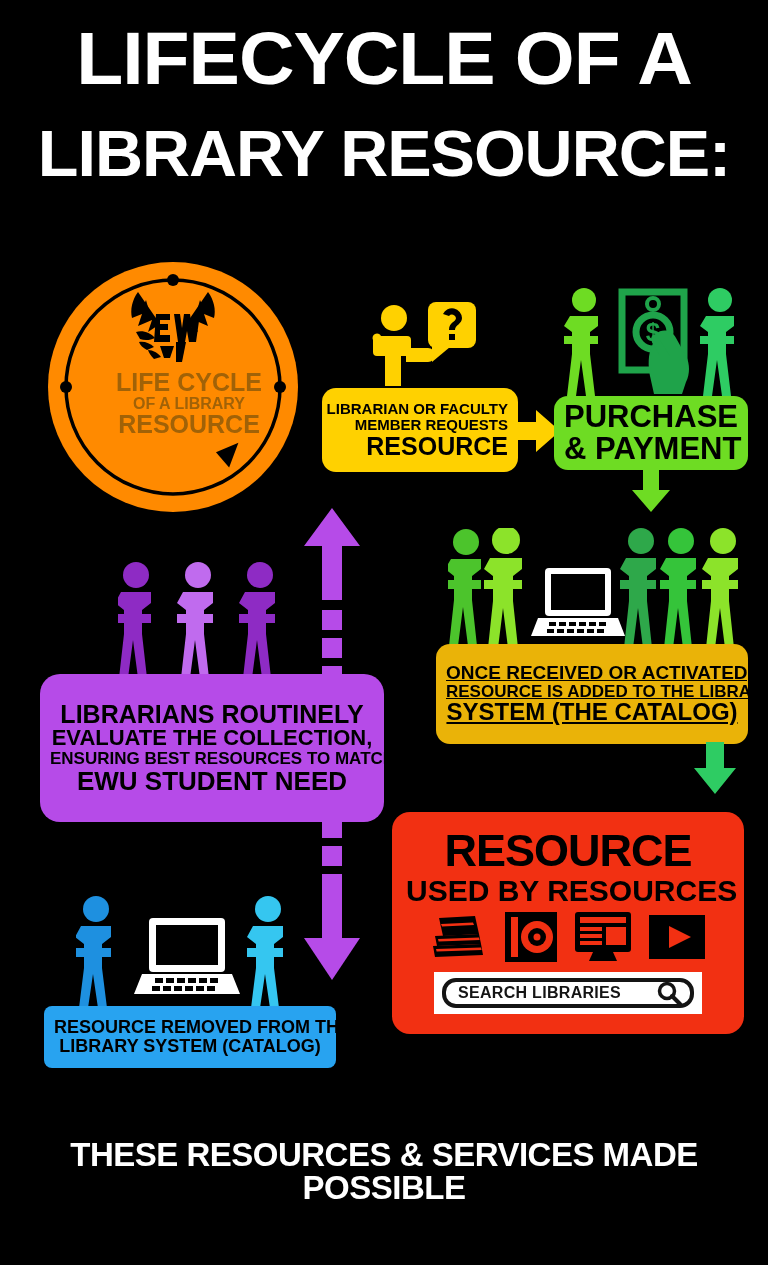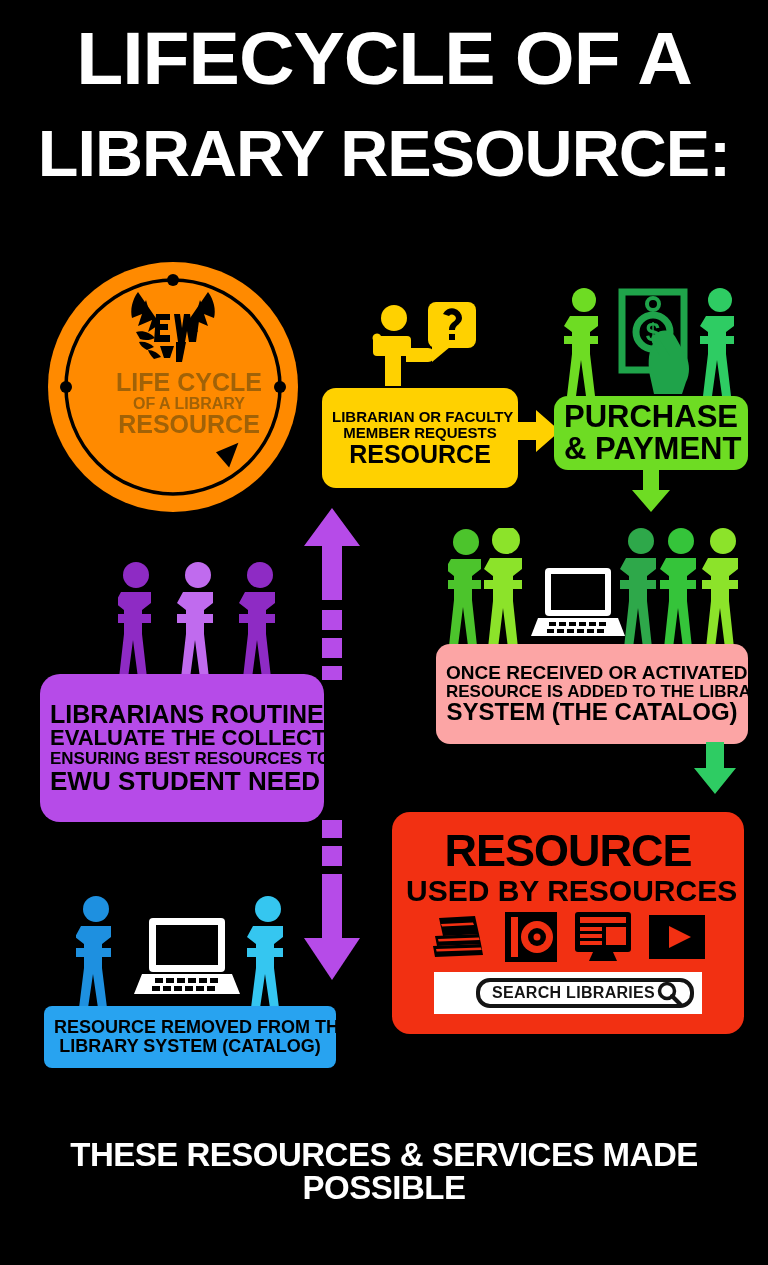--- a/index.html
+++ b/index.html
@@ -51,67 +51,68 @@
   }
   #circle-svg { position: absolute; inset: 0; }
   #circle-text {
     position: absolute; left: 16px; top: 108px; width: 250px;
     text-align: center; color: #a16207; font-weight: bold;
   }
   #circle-text .ln { line-height: 1.03; white-space: nowrap; }
 
   
   #yellow-box {
-    left: 322px; top: 388px; width: 196px; height: 100px;
+    left: 322px; top: 388px; width: 196px; height: 84px;
     background: #FFD100;
+    align-items: flex-end;
   }
   #yellow-icons { position: absolute; left: 370px; top: 300px; width: 110px; height: 88px; }
 
   
   #arrow-yellow-right { position: absolute; left: 516px; top: 408px; width: 44px; height: 46px; }
 
   
   #green-box {
     left: 554px; top: 396px; width: 194px; height: 74px;
     background: #6EDC23;
   }
   #purchase-icons { position: absolute; left: 560px; top: 286px; width: 184px; height: 112px; }
   #arrow-green-down { position: absolute; left: 632px; top: 468px; width: 38px; height: 44px; }
 
   
   #catalog-box {
     left: 436px; top: 644px; width: 312px; height: 100px;
-    background: #fca5a5;
+    background: #eab308;
+    text-decoration: underline;
   }
   #catalog-icons { position: absolute; left: 448px; top: 528px; width: 300px; height: 120px; }
   #arrow-catalog-down { position: absolute; left: 694px; top: 742px; width: 42px; height: 52px; }
 
   
   #red-box {
     left: 392px; top: 812px; width: 352px; height: 222px;
     background: #F23012; border-radius: 18px;
     padding: 10px 14px 14px;
   }
   #red-icons { display: flex; justify-content: center; align-items: center; gap: 18px; margin-top: 6px; }
   #search-bar {
     margin: 10px auto 0; width: 268px; height: 42px; background: #fff;
     display: flex; align-items: center; position: relative;
   }
   #search-inner {
     position: absolute; left: 8px; top: 6px; right: 8px; bottom: 6px;
     border: 4px solid #141414; border-radius: 14px;
     display: flex; align-items: center; justify-content: space-between;
     padding: 0 8px 0 12px;
-    margin-left: 34px;
   }
   #search-text { font-size: 16px; font-weight: bold; color: #141414; letter-spacing: 0.3px; white-space: nowrap; }
 
   
   #purple-box {
-    left: 40px; top: 674px; width: 284px; height: 148px;
+    left: 40px; top: 674px; width: 344px; height: 148px;
     background: #B64BE8; border-radius: 20px;
   }
   #purple-icons { position: absolute; left: 118px; top: 562px; width: 160px; height: 116px; }
   #arrow-up-purple { position: absolute; left: 304px; top: 508px; width: 56px; height: 172px; }
   #arrow-down-purple { position: absolute; left: 304px; top: 820px; width: 56px; height: 160px; }
 
   
   #blue-box {
     left: 44px; top: 1006px; width: 292px; height: 62px;
     background: #28A3F0; border-radius: 8px;

